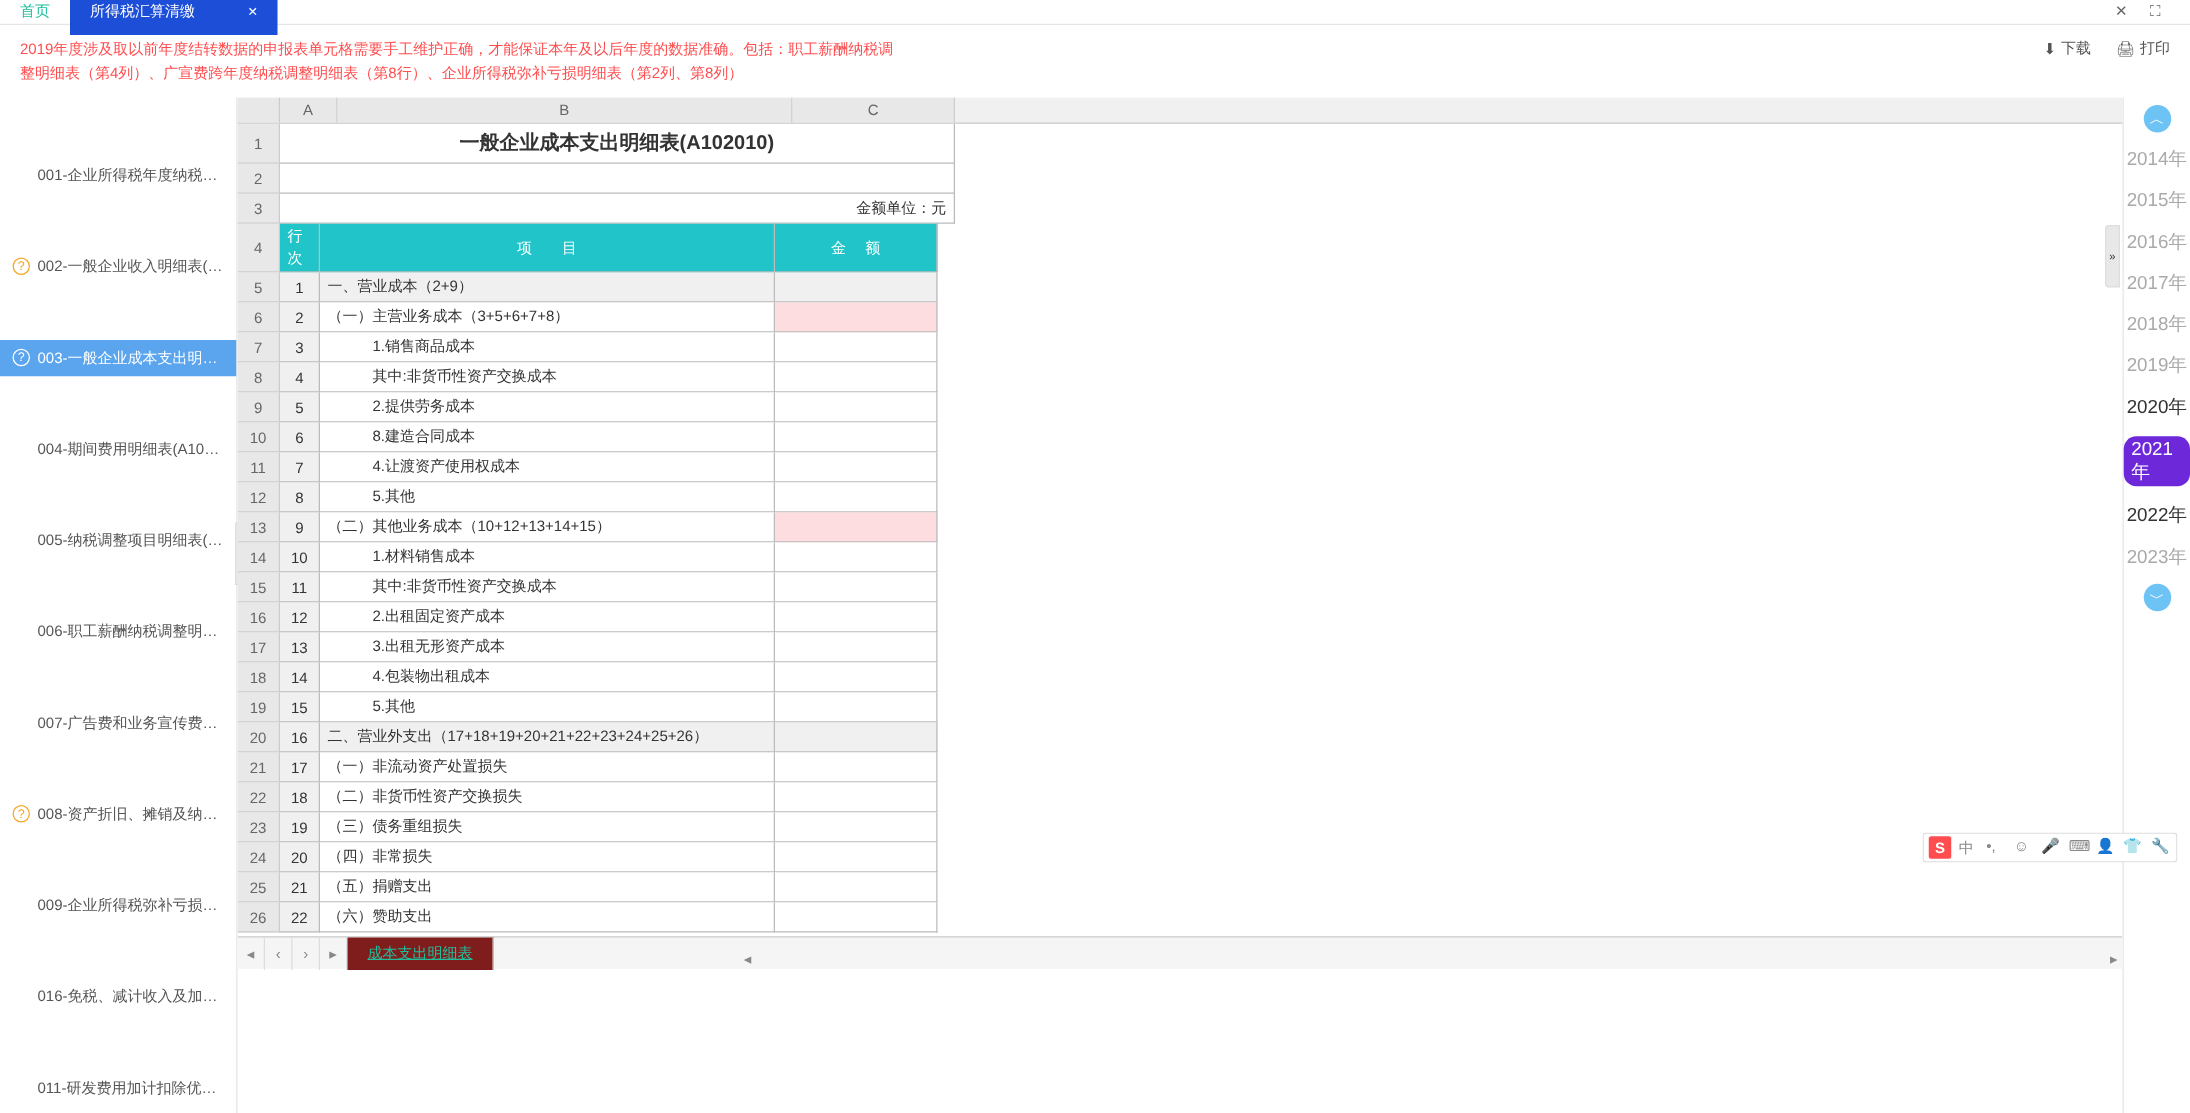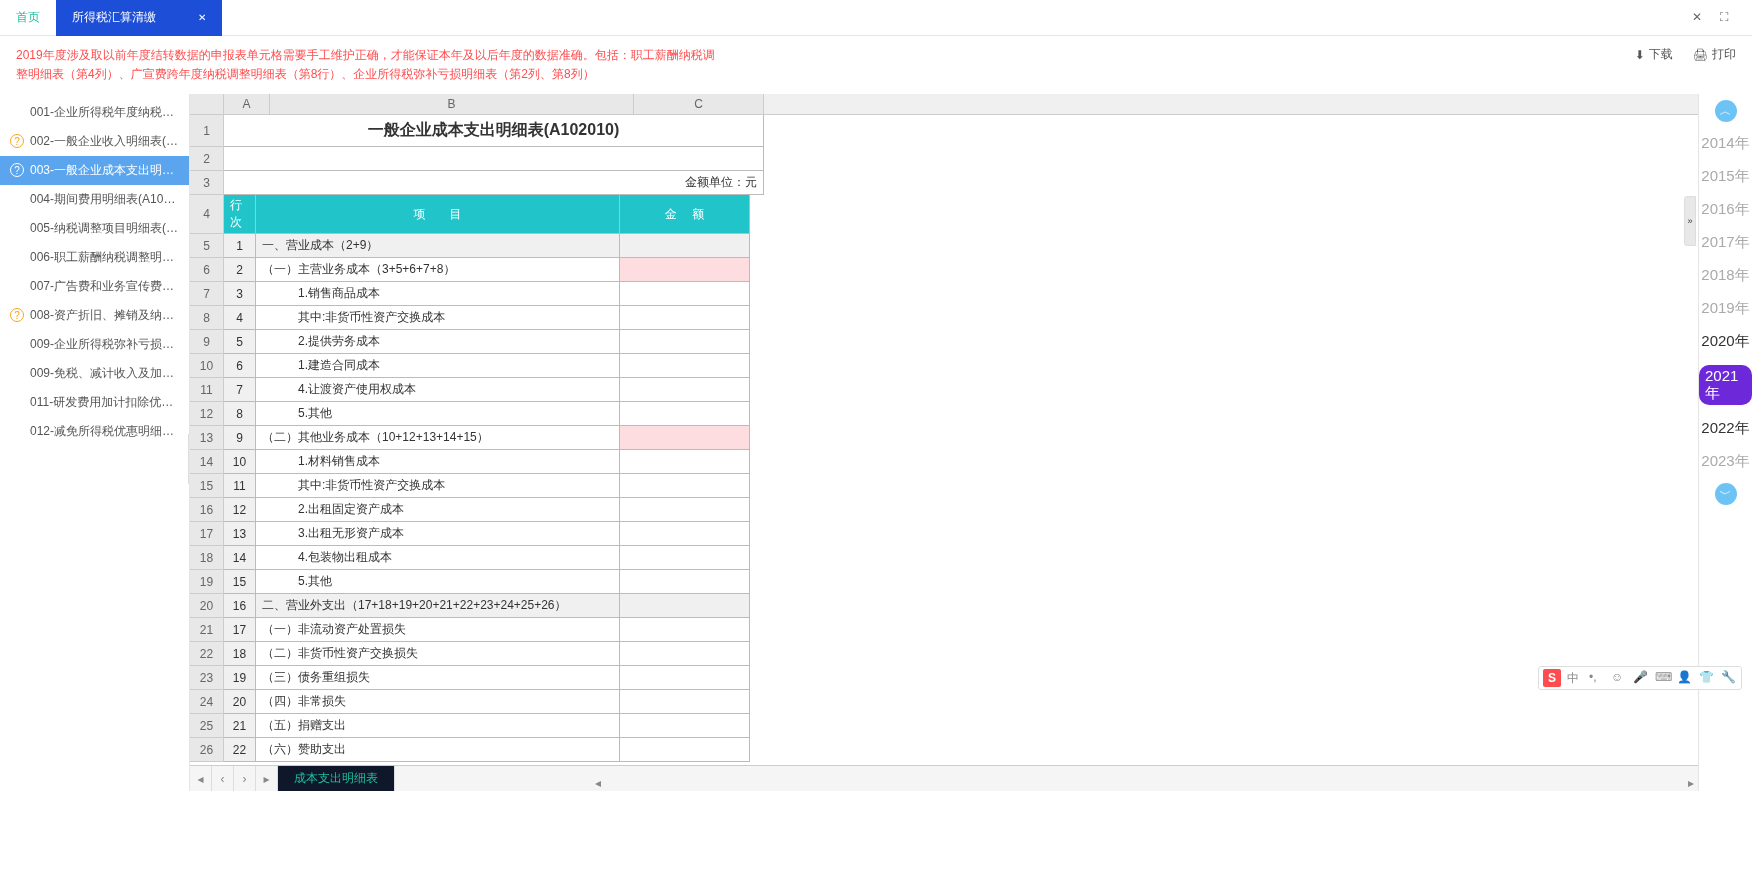--- a/index.html
+++ b/index.html
@@ -1,30 +1,30 @@
 <!DOCTYPE html>
 <html><head>
 <meta charset="utf-8">
 <style>
 *{box-sizing:border-box;margin:0;padding:0;}
 body{font-family:"Microsoft YaHei",Arial,sans-serif;font-size:12px;color:#333;background:#fff;}
-.topbar{display:flex;align-items:center;height:36px;border-bottom:1px solid #e5e5e5;}
+.topbar{display:flex;align-items:center;height:20px;border-bottom:1px solid #e5e5e5;}
 .tab{padding:0 16px;height:36px;display:flex;align-items:center;cursor:pointer;}
 .tab.home{color:#1fbf9c;}
 .tab.active{background:#1d4ed8;color:#fff;position:relative;gap:34px;}
 .tab-close{margin-left:8px;font-size:10px;}
 .top-right{margin-left:auto;display:flex;gap:12px;padding-right:16px;}
 .top-icon{width:16px;height:16px;cursor:pointer;color:#666;}
 .warning-bar{display:flex;align-items:flex-start;padding:10px 16px;}
 .warning-text{color:#ff4d4f;font-size:12px;line-height:1.6;max-width:700px;}
 .actions{margin-left:auto;display:flex;gap:20px;align-items:center;}
 .action-btn{display:flex;align-items:center;gap:4px;color:#555;cursor:pointer;}
 .main{display:flex;position:relative;}
 .sidebar{width:190px;border-right:1px solid #e5e5e5;padding-top:4px;}
-.side-item{padding:6px 8px 6px 30px;cursor:pointer;white-space:nowrap;overflow:hidden;text-overflow:ellipsis;position:relative;color:#555;font-size:12px;}
+.side-item{padding:6px 8px 6px 30px;cursor:pointer;white-space:nowrap;overflow:hidden;text-overflow:ellipsis;position:relative;color:#555;font-size:12px;margin-top:44px;}
 .side-item.selected{background:#5aa5ee;color:#fff;}
 .side-item .badge{position:absolute;left:10px;top:7px;width:14px;height:14px;border-radius:50%;display:flex;align-items:center;justify-content:center;font-size:10px;}
 .badge.q{color:#f5a623;border:1px solid #f5a623;}
 .badge.q.sel{color:#fff;border-color:#fff;}
 .collapse-handle{position:absolute;left:188px;top:340px;width:12px;height:50px;background:#e8e8e8;border:1px solid #ddd;display:flex;align-items:center;justify-content:center;font-size:9px;cursor:pointer;border-radius:0 3px 3px 0;}
 .sheet-area{flex:1;position:relative;overflow:hidden;}
 .col-headers{display:flex;background:#f0f0f0;border-bottom:1px solid #ccc;}
 .corner{width:34px;height:20px;border-right:1px solid #ccc;background:#e8e8e8;}
 .col-h{height:20px;display:flex;align-items:center;justify-content:center;border-right:1px solid #ccc;background:#e8e8e8;color:#666;}
 .colA{width:46px;}.colB{width:364px;}.colC{width:130px;}
@@ -36,21 +36,21 @@
 .cell.b{width:364px;}
 .cell.c{width:130px;}
 .cell.header-blue{background:#21c5c9;color:#fff;font-weight:500;justify-content:center;}
 .cell.gray{background:#f0f0f0;}
 .cell.pink{background:#fddde0;}
 .title-merged{width:540px;justify-content:center;font-size:16px;font-weight:600;border-right:1px solid #bbb;border-bottom:1px solid #bbb;height:32px;display:flex;align-items:center;}
 .unit-merged{width:540px;justify-content:flex-end;border-right:1px solid #bbb;border-bottom:1px solid #bbb;height:24px;display:flex;align-items:center;padding-right:6px;}
 .empty-merged{width:540px;border-right:1px solid #bbb;border-bottom:1px solid #bbb;height:24px;}
 .sheet-tabs{display:flex;align-items:center;height:26px;border-top:1px solid #ccc;background:#f5f5f5;}
 .nav-btn{width:22px;height:26px;display:flex;align-items:center;justify-content:center;border-right:1px solid #ddd;cursor:pointer;color:#888;}
-.sheet-tab{padding:0 16px;height:26px;display:flex;align-items:center;background:#0f172a;border-right:1px solid #ddd;color:#1fbf9c;cursor:pointer;}
+.sheet-tab{padding:0 16px;height:26px;display:flex;align-items:center;background:#7f1d1d;border-right:1px solid #ddd;color:#1fbf9c;cursor:pointer;text-decoration:underline;}
 .hscroll{flex:1;height:14px;margin-left:200px;position:relative;}
 .hscroll-arrow{position:absolute;top:4px;width:10px;height:10px;color:#888;}
 .year-panel{width:54px;border-left:1px solid #e5e5e5;padding-top:6px;display:flex;flex-direction:column;align-items:center;gap:12px;}
 .year-circle{width:22px;height:22px;border-radius:50%;background:#6ec3f5;color:#fff;display:flex;align-items:center;justify-content:center;cursor:pointer;}
 .year-item{font-size:15px;color:#aaa;cursor:pointer;}
 .year-item.avail{color:#333;}
 .year-item.active{background:#6d28d9;color:#fff;padding:2px 6px;border-radius:10px;}
 .expand-handle{position:absolute;right:56px;top:102px;width:12px;height:50px;background:#e8e8e8;border:1px solid #ddd;display:flex;align-items:center;justify-content:center;font-size:9px;cursor:pointer;border-radius:3px 0 0 3px;}
 .ime-bar{position:fixed;right:10px;bottom:200px;display:flex;gap:6px;align-items:center;background:#fff;border:1px solid #ddd;padding:2px 4px;border-radius:3px;}
 .ime-icon{width:16px;height:16px;color:#888;}
@@ -89,21 +89,21 @@
   <div class="sidebar" id="sidebar">
       <div class="side-item"><span>001-企业所得税年度纳税申...</span></div>
       <div class="side-item"><span class="badge q">?</span><span>002-一般企业收入明细表(A10...</span></div>
       <div class="side-item selected"><span class="badge q sel">?</span><span>003-一般企业成本支出明细...</span></div>
       <div class="side-item"><span>004-期间费用明细表(A1040...</span></div>
       <div class="side-item"><span>005-纳税调整项目明细表(A...</span></div>
       <div class="side-item"><span>006-职工薪酬纳税调整明细...</span></div>
       <div class="side-item"><span>007-广告费和业务宣传费跨...</span></div>
       <div class="side-item"><span class="badge q">?</span><span>008-资产折旧、摊销及纳税...</span></div>
       <div class="side-item"><span>009-企业所得税弥补亏损明...</span></div>
-      <div class="side-item"><span>009-免税、减计收入及加计...</span></div>
+      <div class="side-item"><span>016-免税、减计收入及加计...</span></div>
       <div class="side-item"><span>011-研发费用加计扣除优惠...</span></div>
       <div class="side-item"><span>012-减免所得税优惠明细表(...</span></div>
     </div>
   <div class="collapse-handle">«</div>
 
   <div class="sheet-area">
     <div class="col-headers">
       <div class="corner"></div>
       <div class="col-h colA">A</div>
       <div class="col-h colB">B</div>
@@ -154,21 +154,21 @@
         </div>
         <div class="row">
           <div class="row-h">9</div>
           <div class="cell a">5</div>
           <div class="cell b">　　　2.提供劳务成本</div>
           <div class="cell c"></div>
         </div>
         <div class="row">
           <div class="row-h">10</div>
           <div class="cell a">6</div>
-          <div class="cell b">　　　1.建造合同成本</div>
+          <div class="cell b">　　　8.建造合同成本</div>
           <div class="cell c"></div>
         </div>
         <div class="row">
           <div class="row-h">11</div>
           <div class="cell a">7</div>
           <div class="cell b">　　　4.让渡资产使用权成本</div>
           <div class="cell c"></div>
         </div>
         <div class="row">
           <div class="row-h">12</div>

